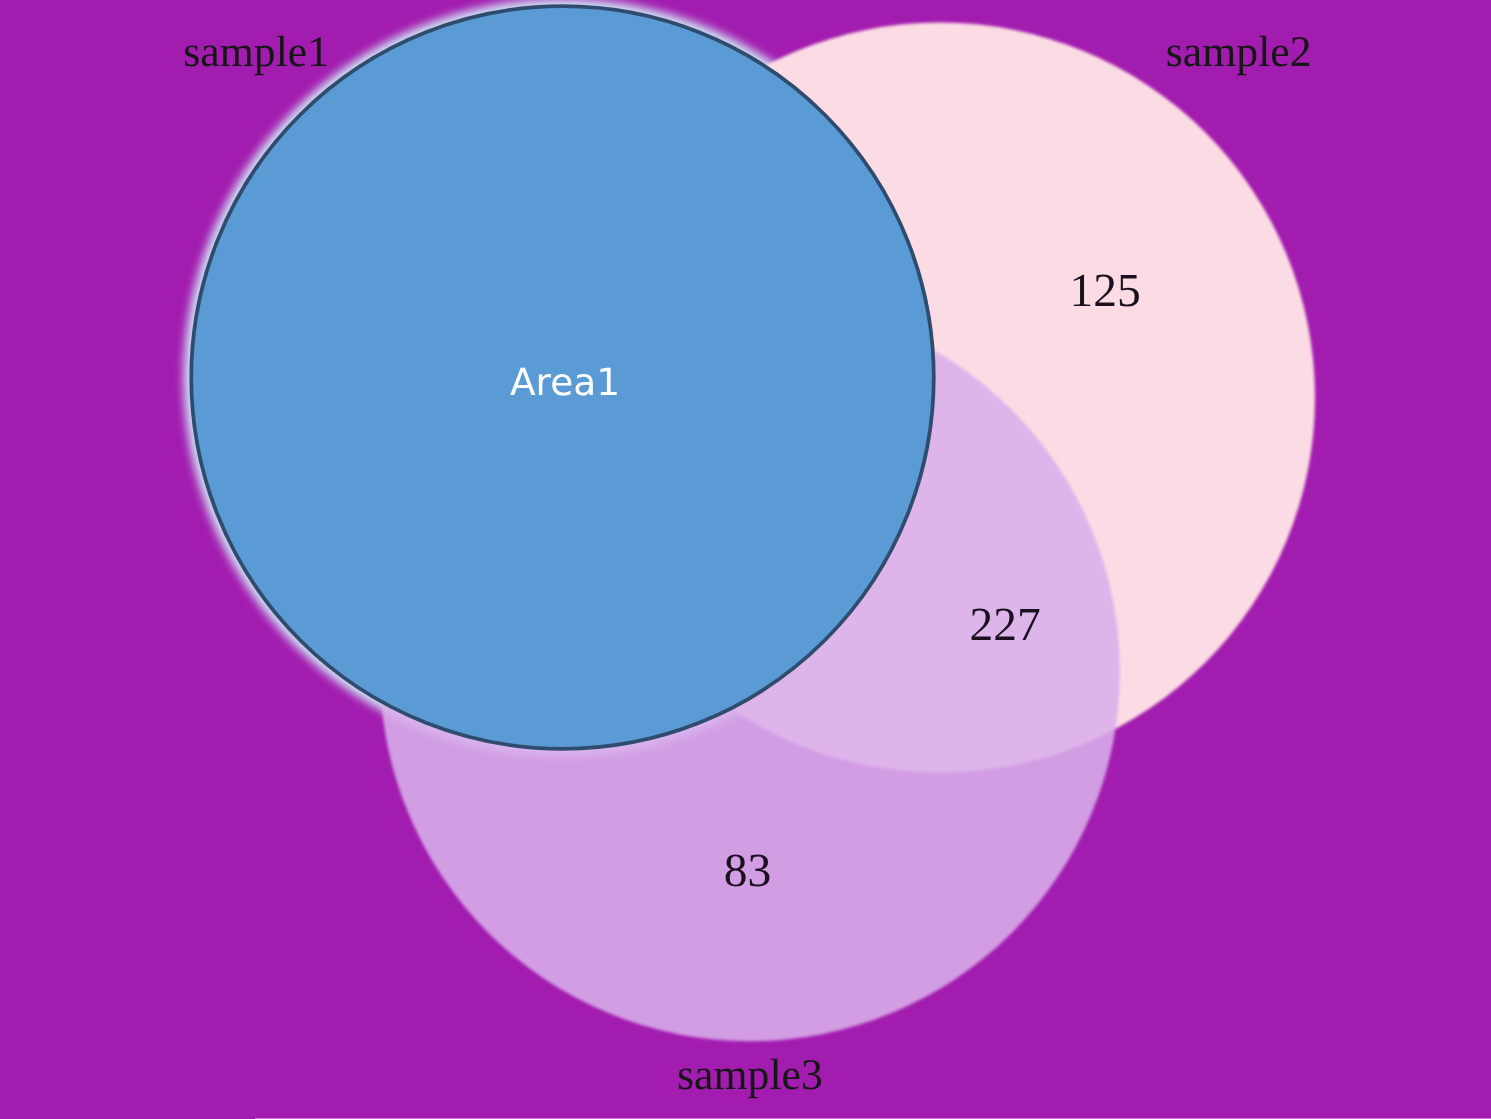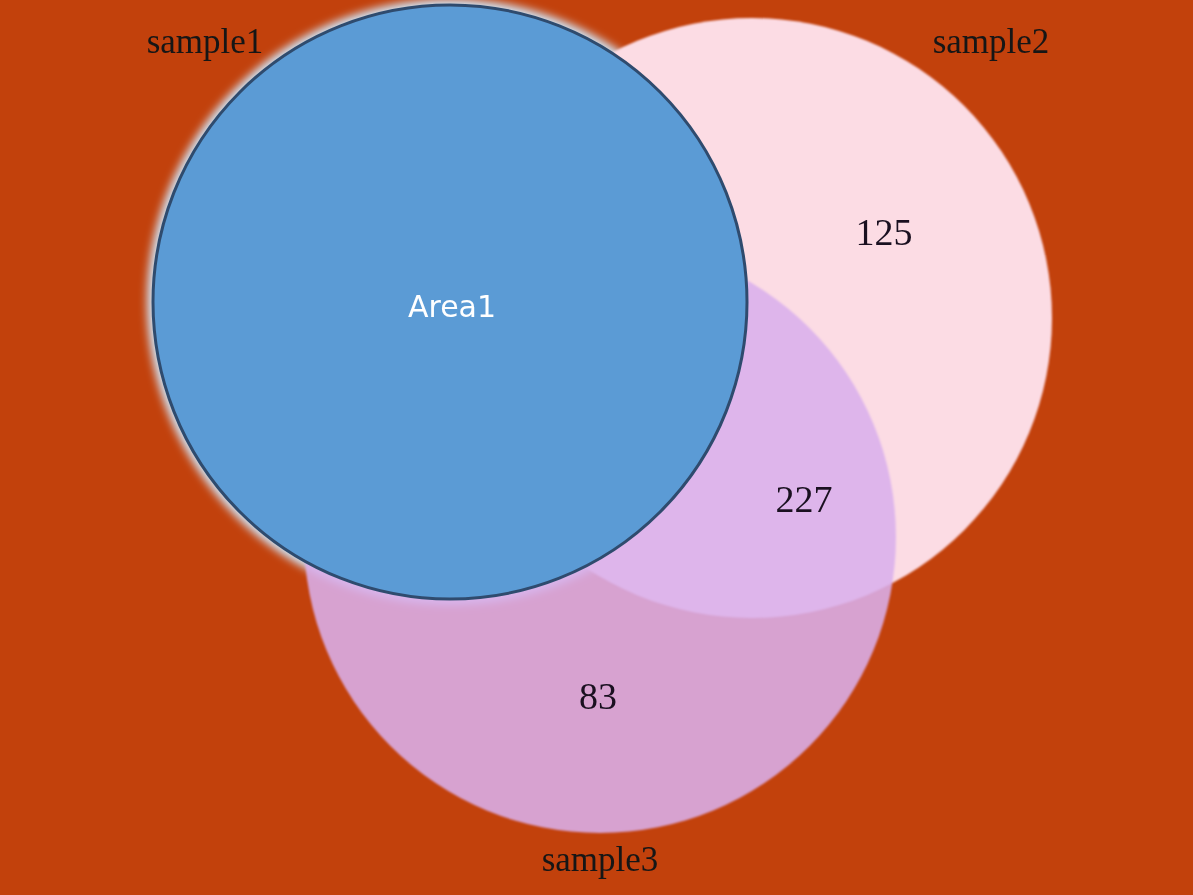--- a/index.html
+++ b/index.html
@@ -46,21 +46,21 @@
     font-family: "DejaVu Sans", sans-serif;
     font-size: 30px;
     fill: #ffffff;
     text-anchor: middle;
     dominant-baseline: middle;
   }
 </style>
 </head>
 <body>
 
-<div id="venn-root" style="background: #c2410c;">
+<div id="venn-root" style="background: #a21caf;">
 
   <svg id="venn-svg" viewBox="0 0 1193 895">
     <defs>
       <filter id="halo-blur" x="-30%" y="-30%" width="160%" height="160%">
         <feGaussianBlur stdDeviation="4"></feGaussianBlur>
       </filter>
       <filter id="soft-edge" x="-10%" y="-10%" width="120%" height="120%">
         <feGaussianBlur stdDeviation="1.1"></feGaussianBlur>
       </filter>
     </defs>

